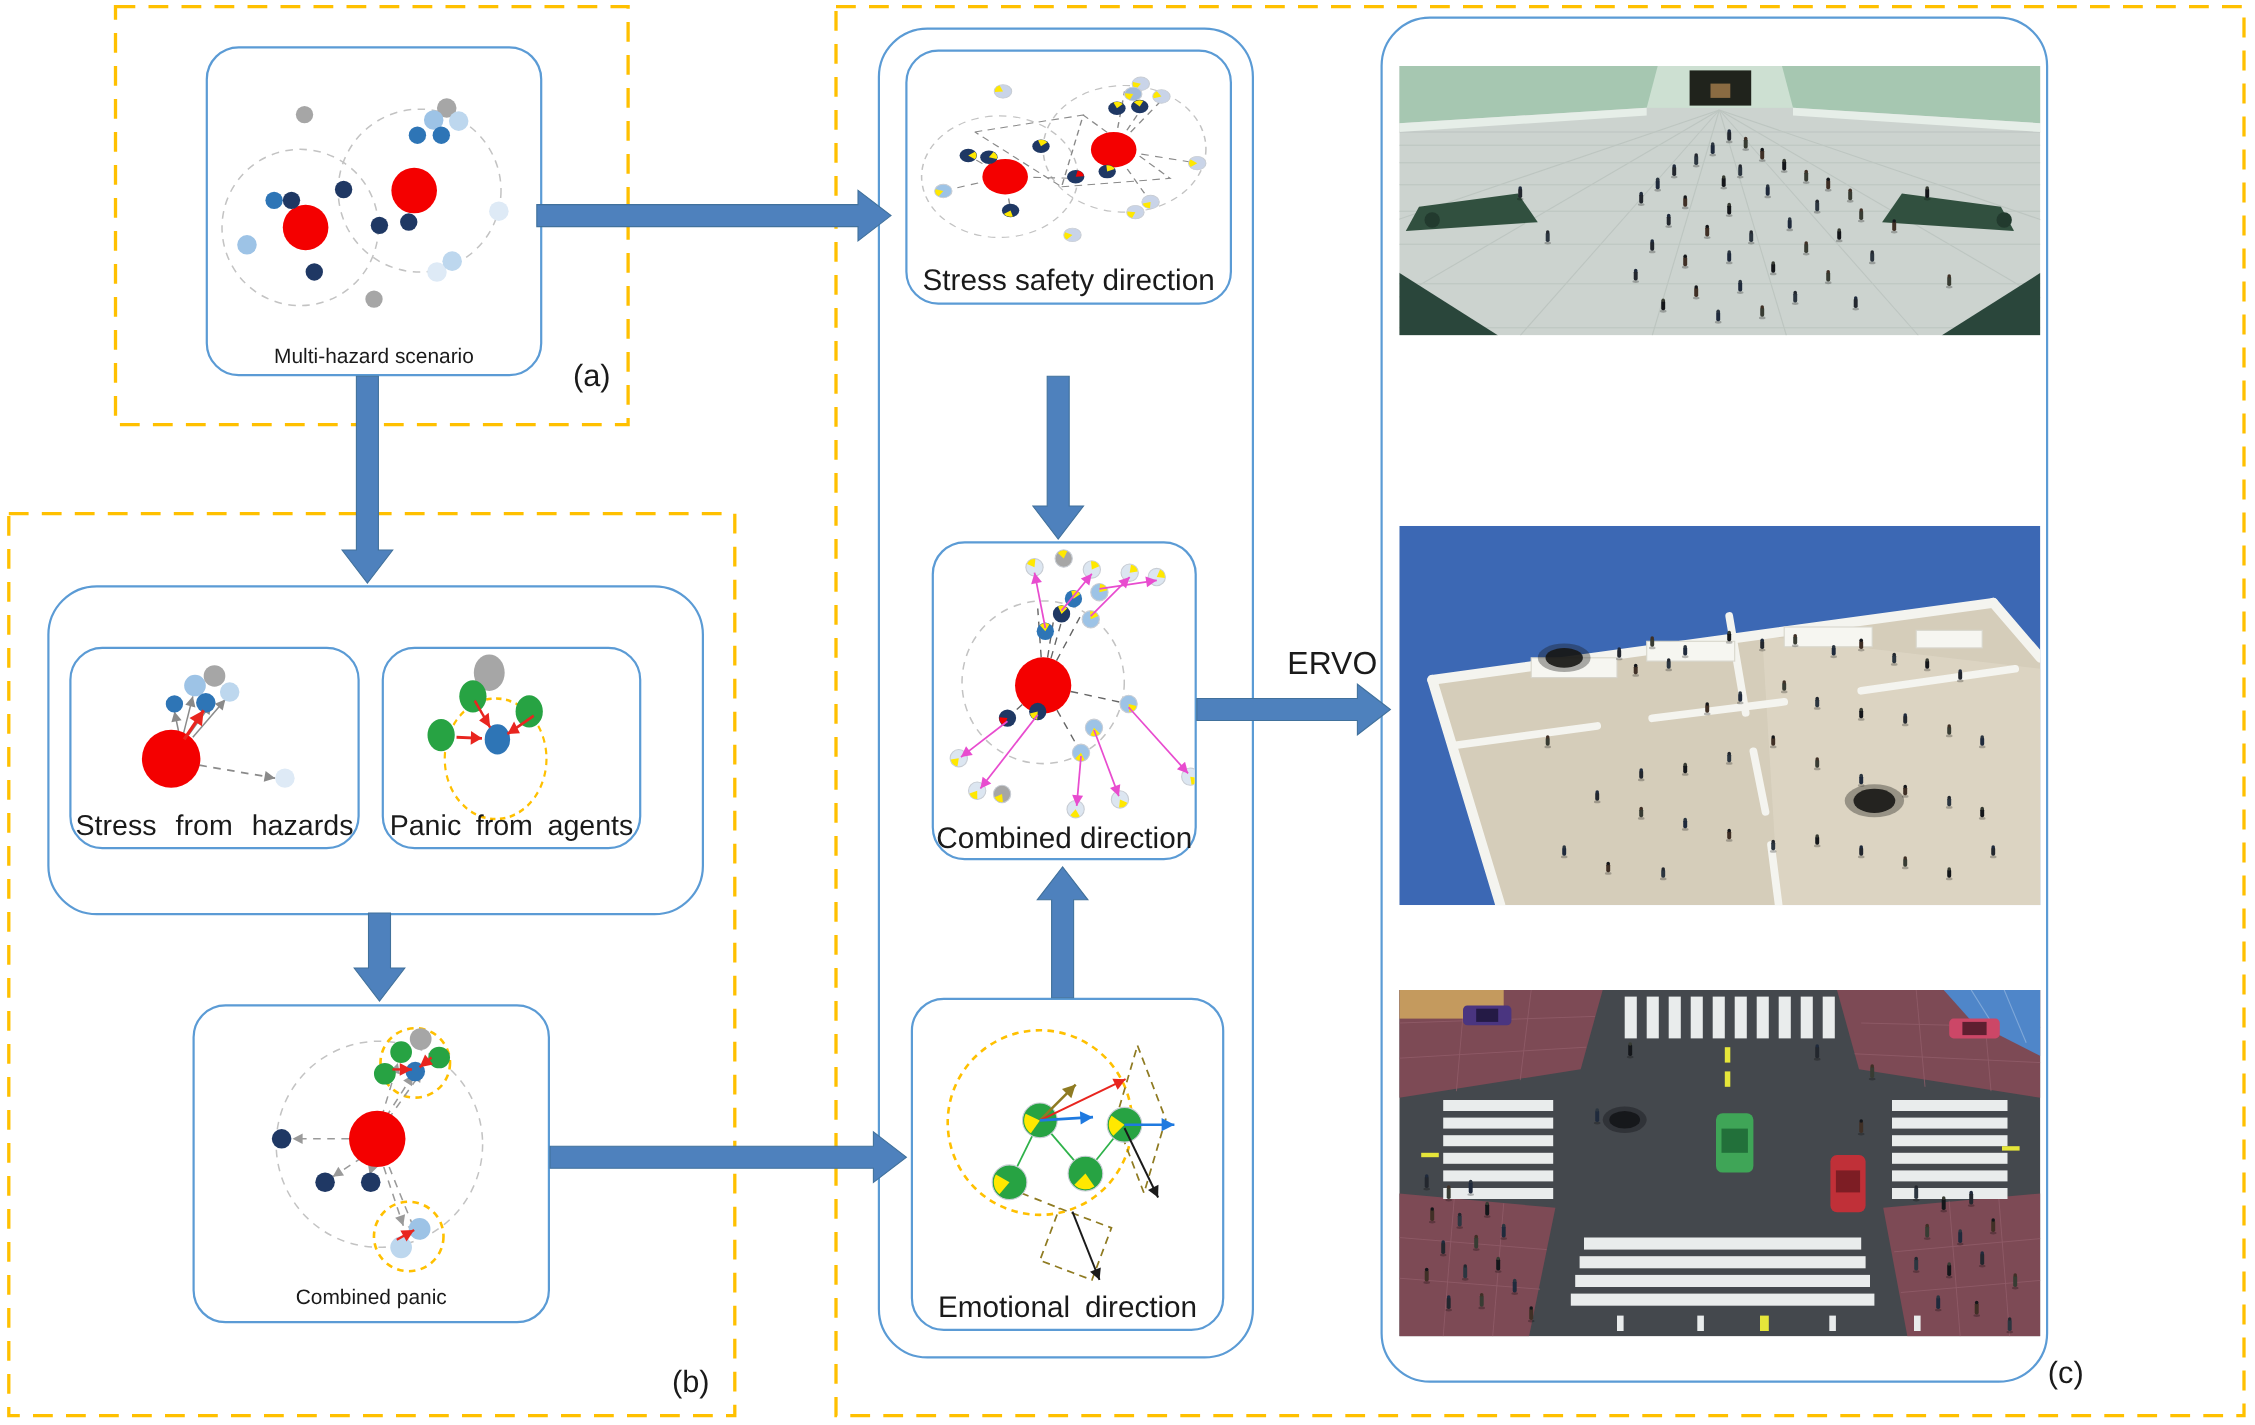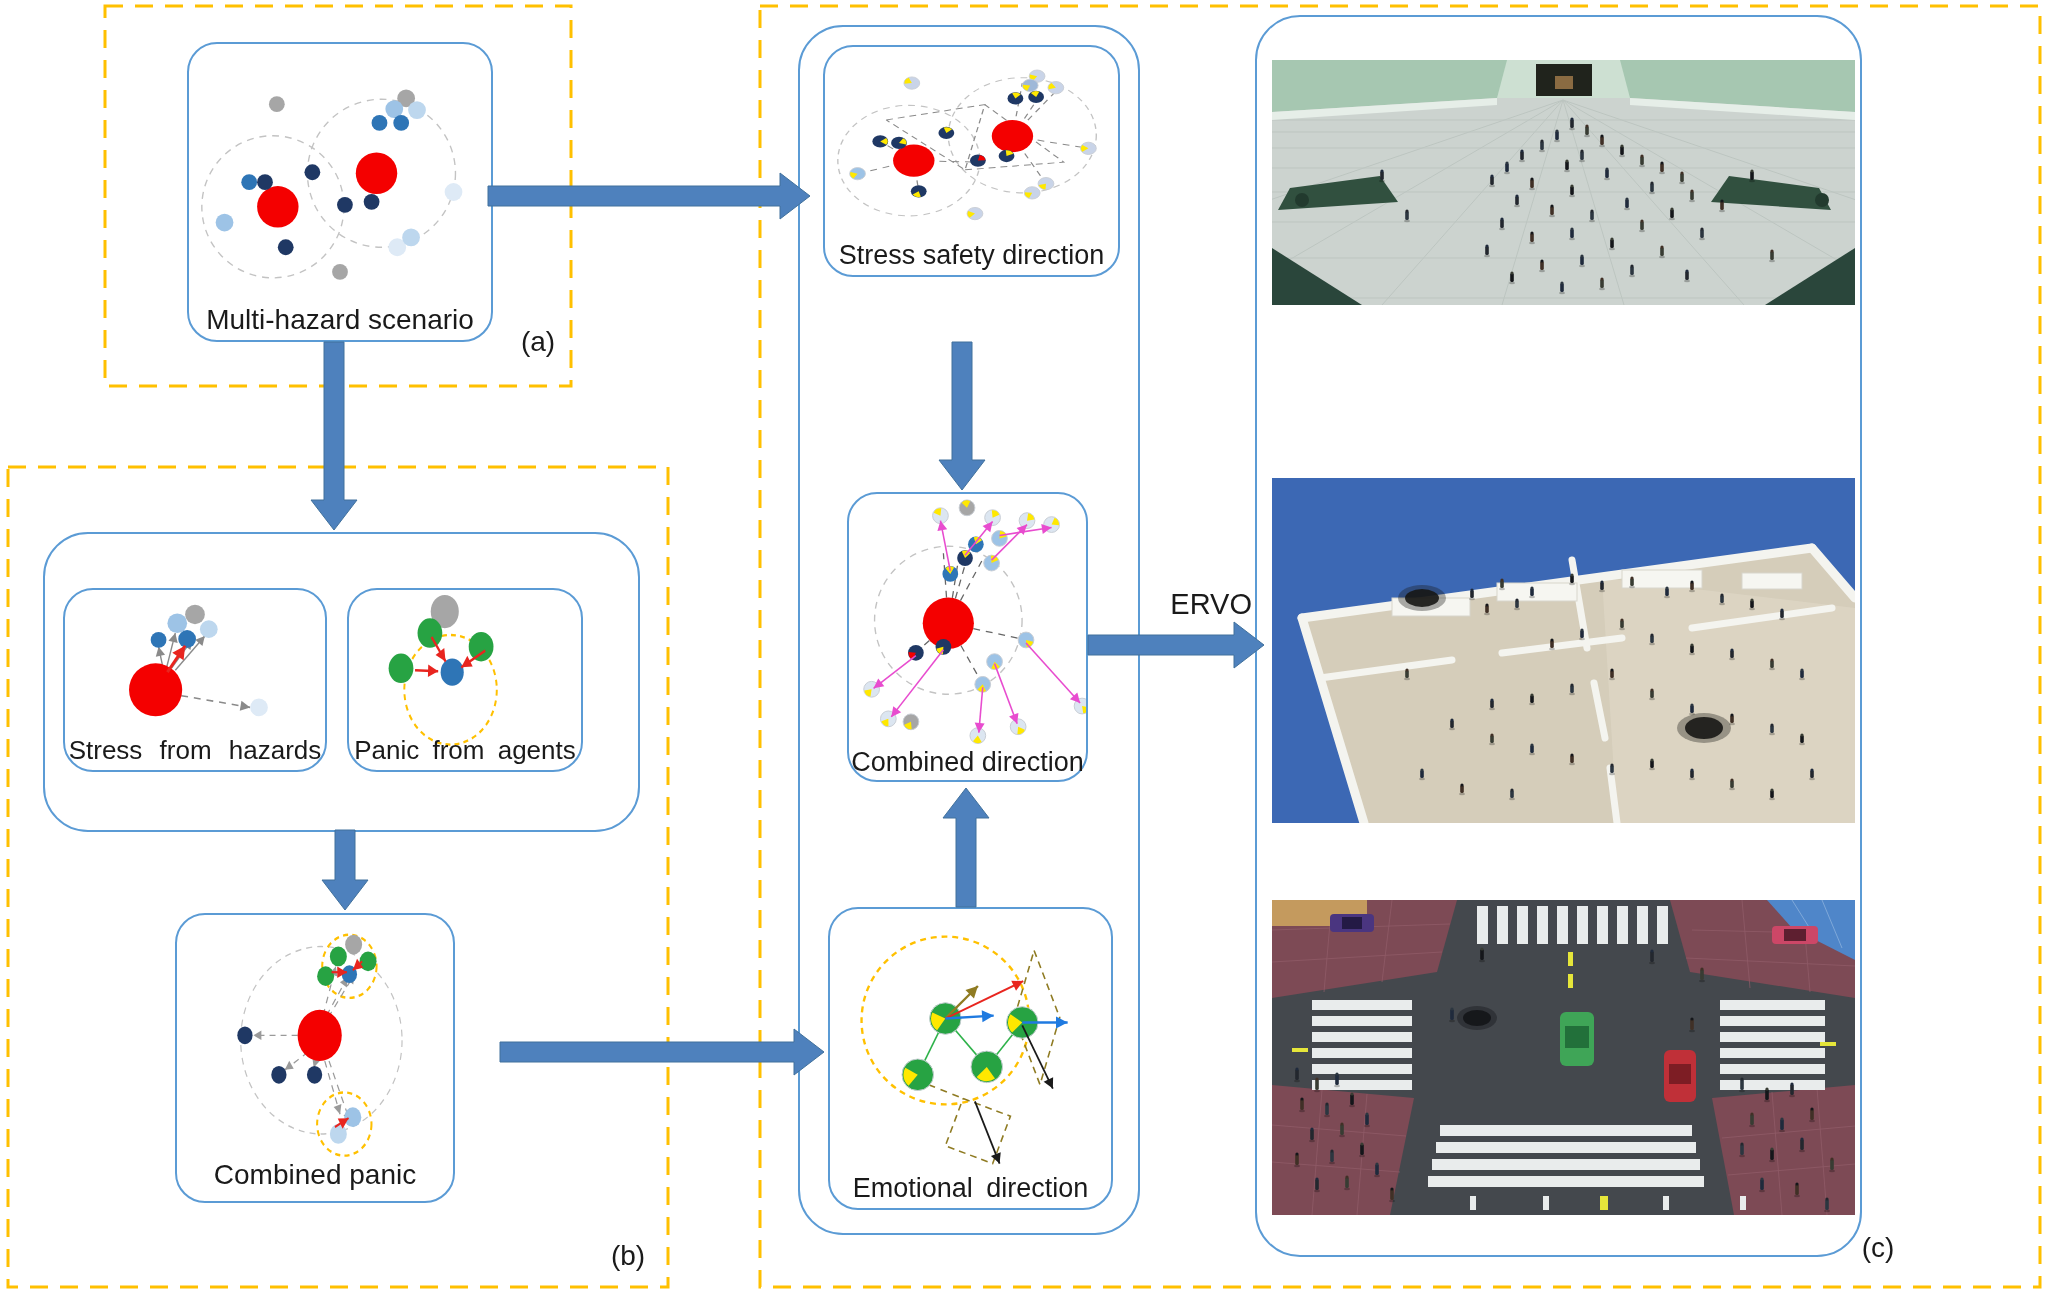--- a/index.html
+++ b/index.html
@@ -6,21 +6,21 @@
   #canvas{position:relative;width:2050px;height:1295px;background:#fff;overflow:hidden;
           font-family:"Liberation Sans",sans-serif;color:#1a1a1a;}
   .box{position:absolute;background:#fff;border:2px solid #5B9BD5;box-sizing:border-box;}
   .r30{border-radius:30px;} .r45{border-radius:45px;}
   .scene{position:absolute;left:0;top:0;width:100%;height:100%;}
   .lbl{position:absolute;left:0;right:0;bottom:4px;text-align:center;white-space:nowrap;}
   .tag{position:absolute;font-size:28px;width:80px;text-align:center;}
   #ervo-label{position:absolute;left:1142px;top:588px;width:110px;text-align:right;font-size:29px;}
   #overlay{position:absolute;left:0;top:0;z-index:20;pointer-events:none;}
   .photo{position:absolute;overflow:hidden;}
-  .f28{font-size:28px;} .f27{font-size:27px;} .f26{font-size:26px;}
+  .f28{font-size:19px;} .f27{font-size:27px;} .f26{font-size:26px;}
   .ws6{word-spacing:6px;} .ws10{word-spacing:10px;}
 </style>
 </head>
 <body>
 
 <div id="canvas">
 
   <div class="box r30" id="box-multi" style="left:187px;top:42px;width:306px;height:300px;">
     <svg class="scene" viewBox="0 0 306 300" preserveAspectRatio="none">
         <circle cx="85" cy="165" r="72" fill="none" stroke="#c3c3c3" stroke-width="1.4" stroke-dasharray="7 6"></circle>
@@ -84,21 +84,21 @@
         <circle cx="125" cy="84" r="14" fill="#2E75B6"></circle>
         <line x1="100" y1="48" x2="117" y2="73" stroke="#E8251F" stroke-width="2.6"></line>
         <polygon points="117,73 104.84153425477132,66.46595755124741 115.39311642117849,59.290881678090535" fill="#E8251F"></polygon>
         <line x1="80" y1="82" x2="108" y2="83" stroke="#E8251F" stroke-width="2.6"></line>
         <polygon points="108,83 95.5400866981168,88.93907067726543 95.99551062745519,76.1872006557907" fill="#E8251F"></polygon>
         <line x1="165" y1="62" x2="136" y2="79" stroke="#E8251F" stroke-width="2.6"></line>
         <polygon points="136,79 143.3329327458301,67.30598027429691 149.78591356216057,78.31400637274304" fill="#E8251F"></polygon>
       </svg>
     <div class="lbl f26 ws6">Panic from agents</div>
   </div>
-  <div class="box r30" id="box-cp" style="left:175px;top:913px;width:280px;height:290px;">
+  <div class="box r30" id="box-cp" style="left:175px;top:913px;width:325px;height:290px;">
     <svg class="scene" viewBox="0 0 325 290" preserveAspectRatio="none">
         <circle cx="170" cy="127" r="95" fill="none" stroke="#c3c3c3" stroke-width="1.4" stroke-dasharray="7 6"></circle>
         <circle cx="203" cy="52" r="32" fill="none" stroke="#FFC000" stroke-width="2.4" stroke-dasharray="6 5"></circle>
         <circle cx="197" cy="212" r="32" fill="none" stroke="#FFC000" stroke-width="2.4" stroke-dasharray="6 5"></circle>
         <line x1="168" y1="122" x2="90" y2="122" stroke="#9a9a9a" stroke-width="1.4" stroke-dasharray="7 6"></line>
         <polygon points="90,122 99.36,117.18 99.36,126.82" fill="#9a9a9a"></polygon>
         <line x1="165" y1="132" x2="127" y2="157" stroke="#9a9a9a" stroke-width="1.4" stroke-dasharray="7 6"></line>
         <polygon points="127,157 132.17035235268764,147.82887920976626 137.46865542691893,155.88229988259783" fill="#9a9a9a"></polygon>
         <line x1="168" y1="134" x2="161" y2="155" stroke="#9a9a9a" stroke-width="1.4" stroke-dasharray="7 6"></line>
         <polygon points="161,155 159.38723839331414,144.59610649804605 168.53254538652106,147.64454216244835" fill="#9a9a9a"></polygon>

